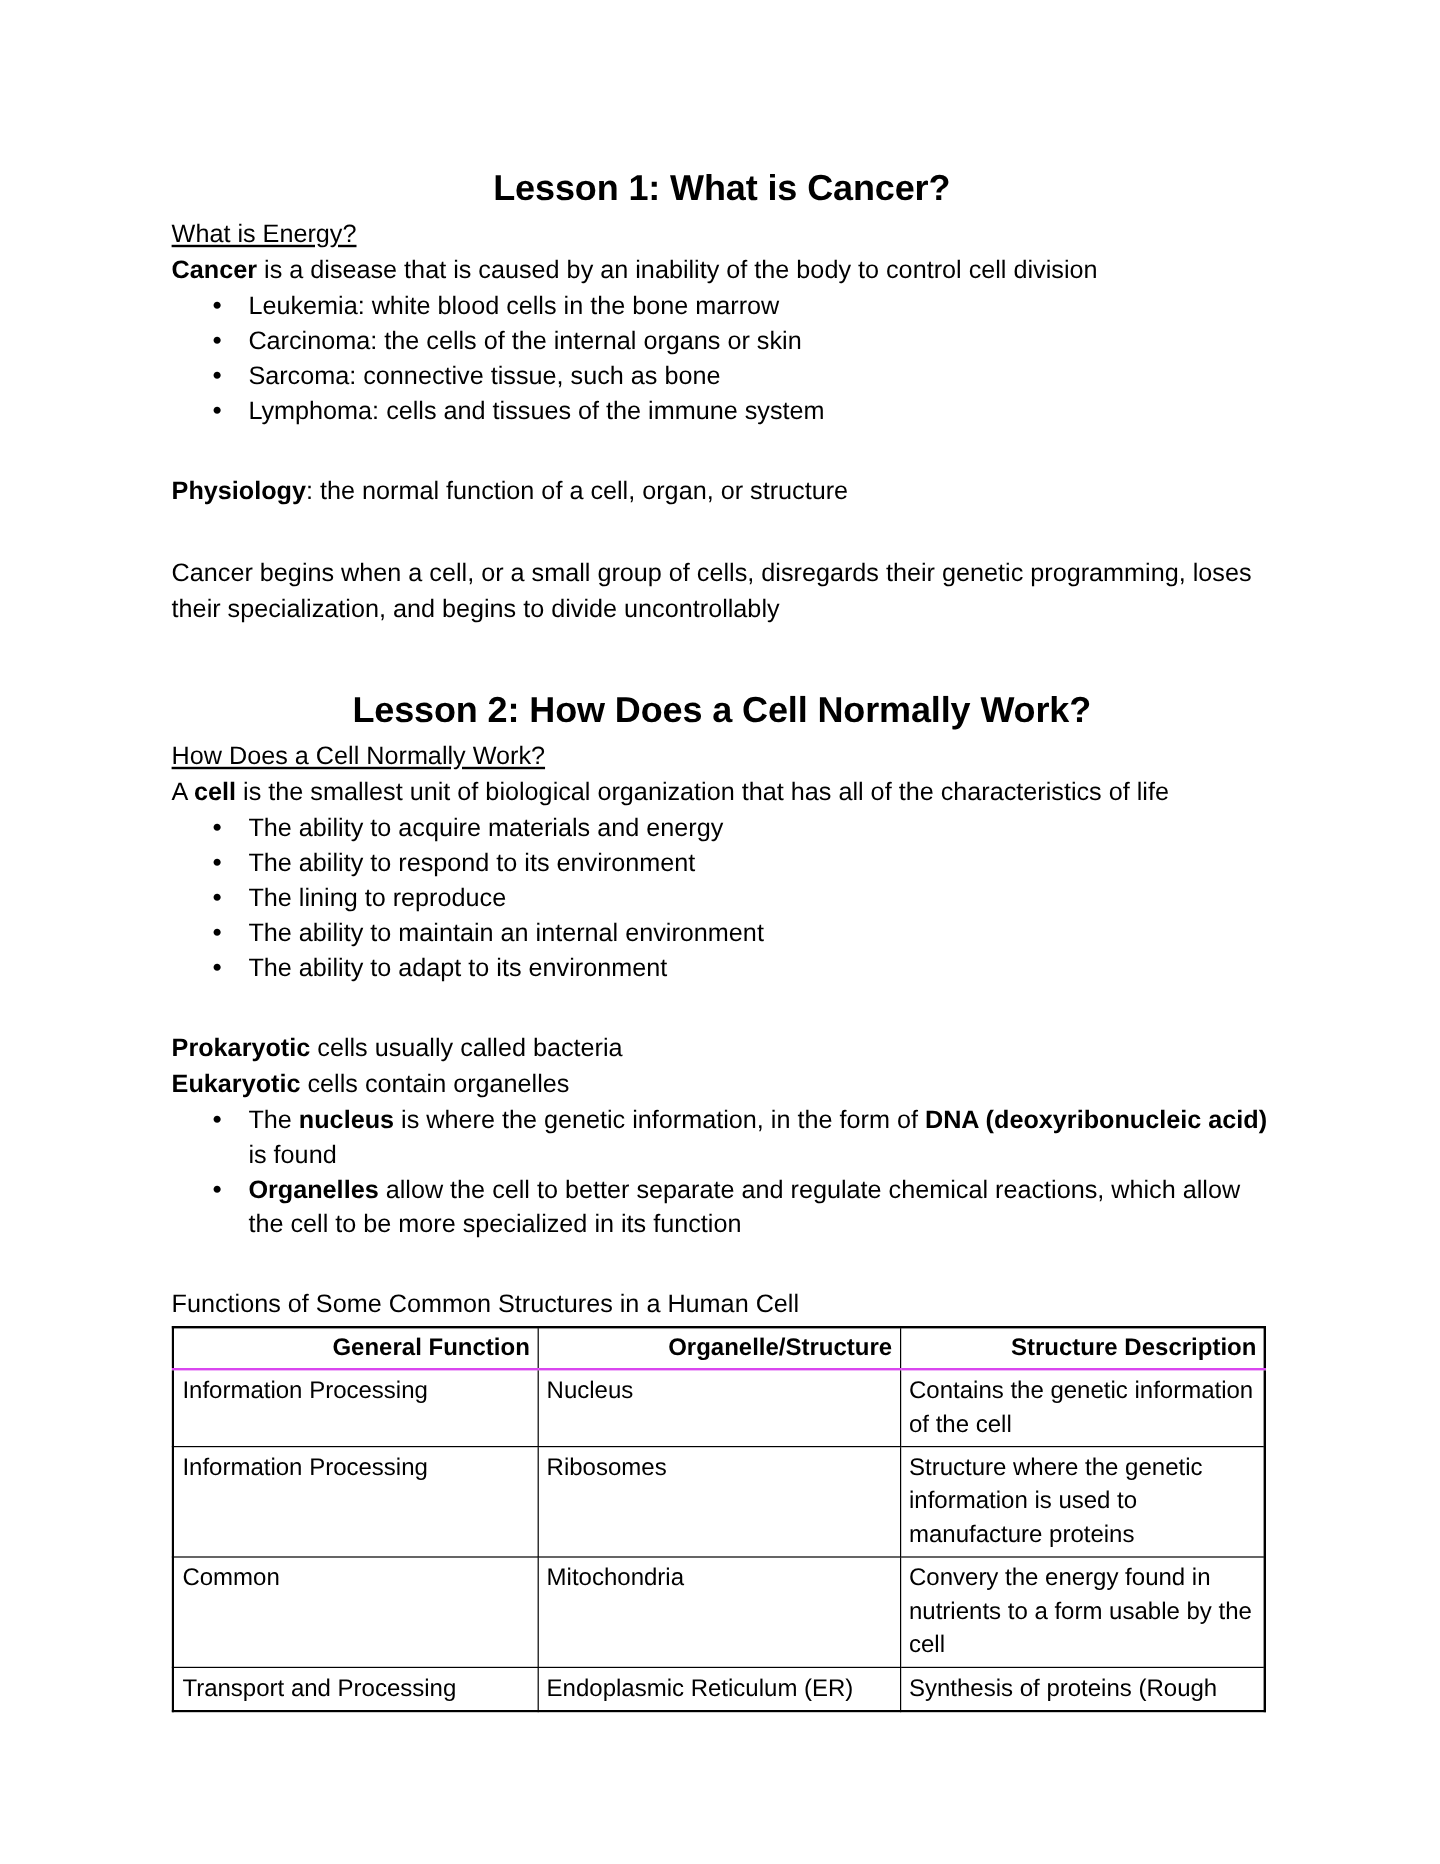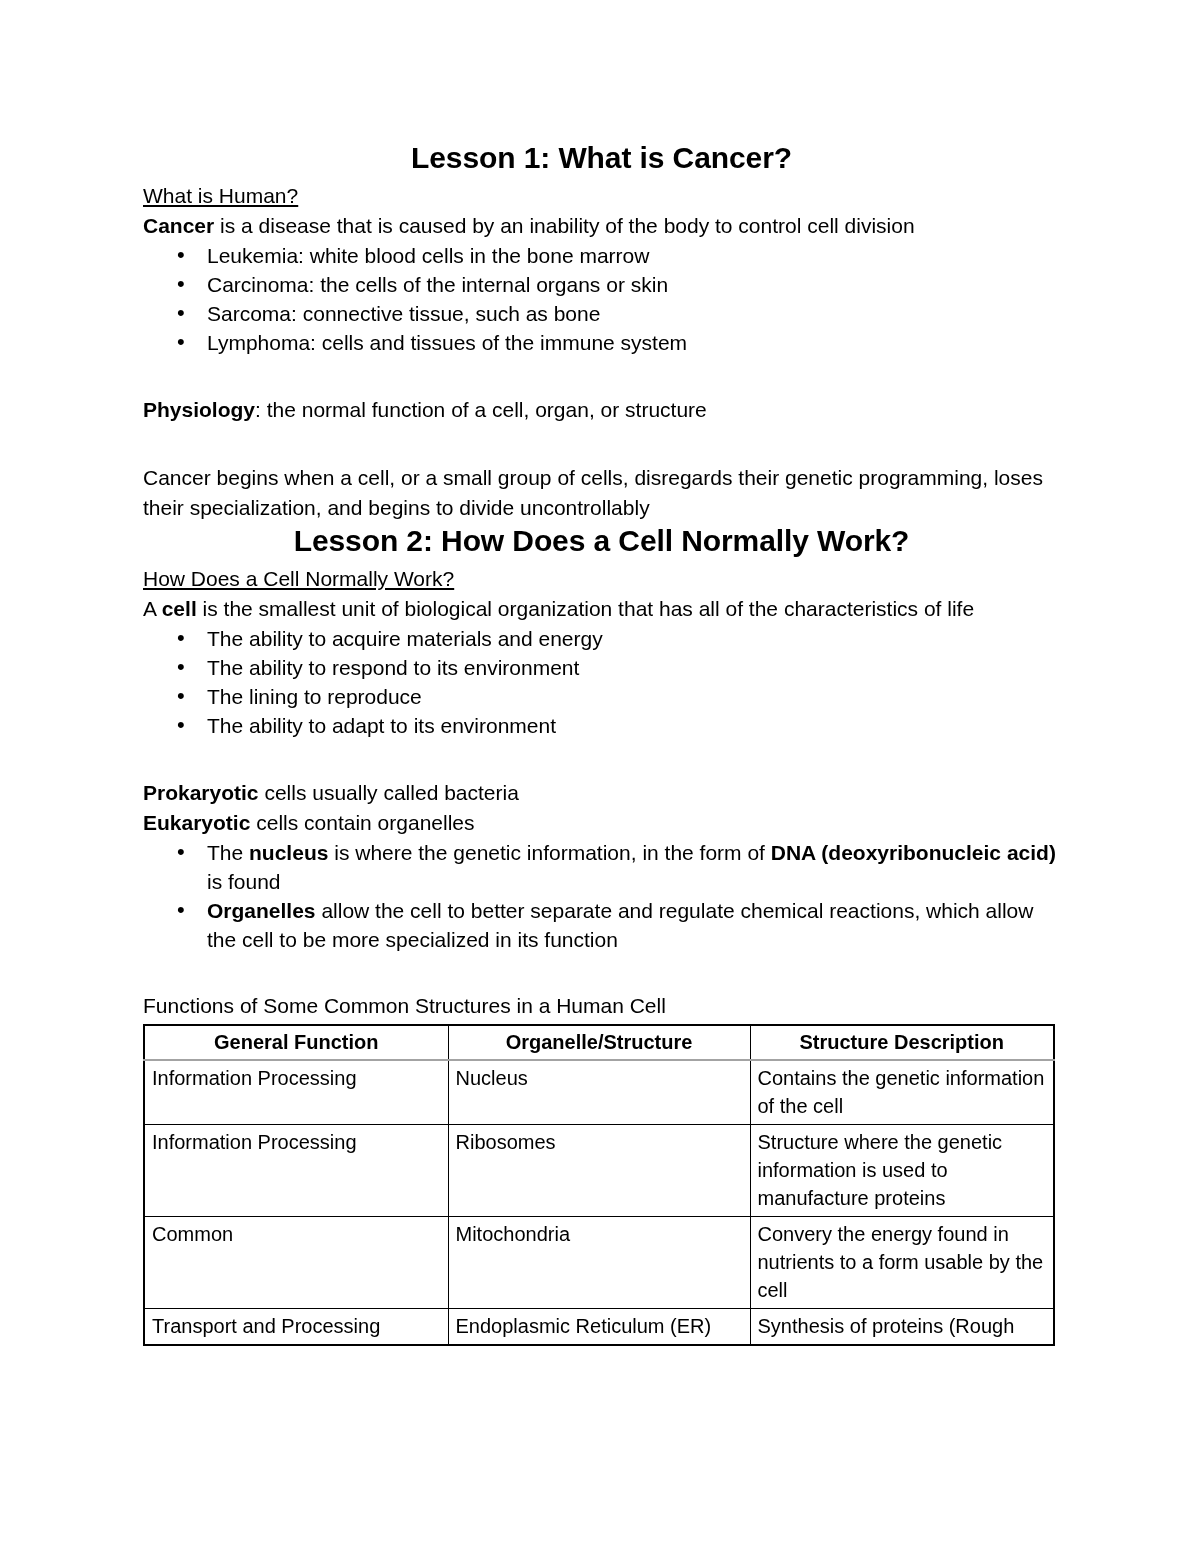--- a/index.html
+++ b/index.html
@@ -37,20 +37,21 @@
   h1.lesson-title {
     font-size: 30px;
     font-weight: bold;
     text-align: center;
     margin: 0;
     padding: 0;
     line-height: 36px;
     letter-spacing: -0.1px;
   }
   .lesson2-title-wrap {
+    margin-top: 52px;
   }
 
   
   .subhead {
     font-size: 21px;
     line-height: 30px;
     text-decoration: underline;
     margin: 5px 0 0 0;
   }
   p.body-line {
@@ -104,22 +105,22 @@
     border: 1px solid #000000;
     padding: 3px 6px 4px 7px;
     font-size: 20px;
     line-height: 28px;
     vertical-align: top;
     text-align: left;
     font-weight: normal;
   }
   table.cell-table thead th {
     font-weight: bold;
-    text-align: center;
-    border-bottom: 2px solid #a3a3a3;
+    text-align: right;
+    border-bottom: 2px solid #d946ef;
     padding: 2px 6px 3px 6px;
   }
   table.cell-table col.c1 { width: 304px; }
   table.cell-table col.c2 { width: 302px; }
   table.cell-table col.c3 { width: 304px; }
 
   table.cell-table tbody tr.r1 td { height: 52px; }
   table.cell-table tbody tr.r2 td { height: 80px; }
   table.cell-table tbody tr.r3 td { height: 80px; }
   table.cell-table tbody tr.r4 td { height: 26px; }
@@ -131,21 +132,21 @@
 </style>
 </head>
 <body>
 
 <div class="page">
   <div class="content">
 
     <h1 class="lesson-title">Lesson 1: What is Cancer?</h1>
 
     <div class="subhead">
-      <span>What is Human?</span>
+      <span>What is Energy?</span>
     </div>
 
     <p class="body-line"><span class="b">Cancer</span><span> is a disease that is caused by an inability of the body to control cell division</span></p>
 
     <ul class="bullets">
       <li><span>Leukemia: white blood cells in the bone marrow</span></li>
       <li><span>Carcinoma: the cells of the internal organs or skin</span></li>
       <li><span>Sarcoma: connective tissue, such as bone</span></li>
       <li><span>Lymphoma: cells and tissues of the immune system</span></li>
     </ul>
@@ -165,20 +166,21 @@
     <div class="subhead">
       <span>How Does a Cell Normally Work?</span>
     </div>
 
     <p class="body-line"><span>A </span><span class="b">cell</span><span> is the smallest unit of biological organization that has all of the characteristics of life</span></p>
 
     <ul class="bullets">
       <li><span>The ability to acquire materials and energy</span></li>
       <li><span>The ability to respond to its environment</span></li>
       <li><span>The lining to reproduce</span></li>
+      <li><span>The ability to maintain an internal environment</span></li>
       <li><span>The ability to adapt to its environment</span></li>
     </ul>
 
     <div class="spacer-md"></div>
 
     <p class="body-line"><span class="b">Prokaryotic</span><span> cells usually called bacteria</span></p>
 
     <p class="body-line"><span class="b">Eukaryotic</span><span> cells contain organelles</span></p>
 
     <ul class="bullets wrap">

